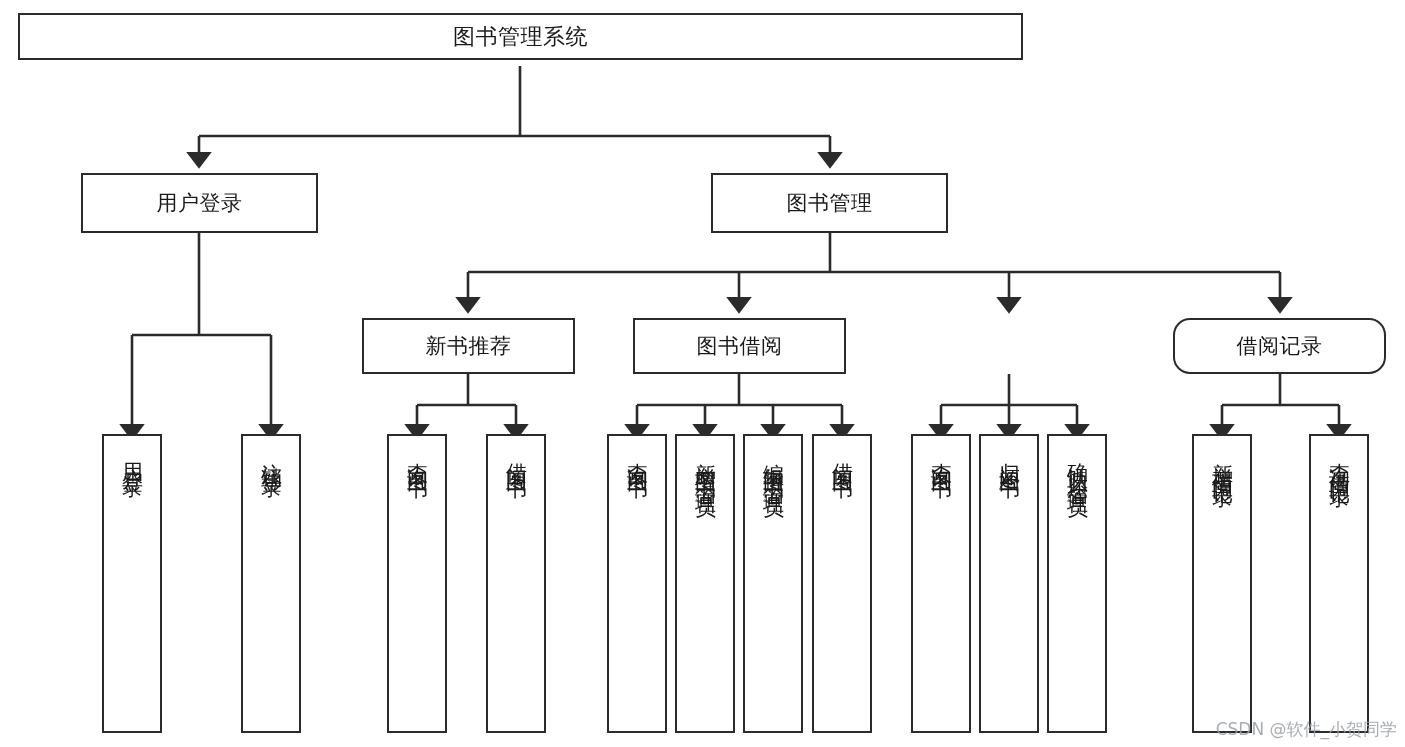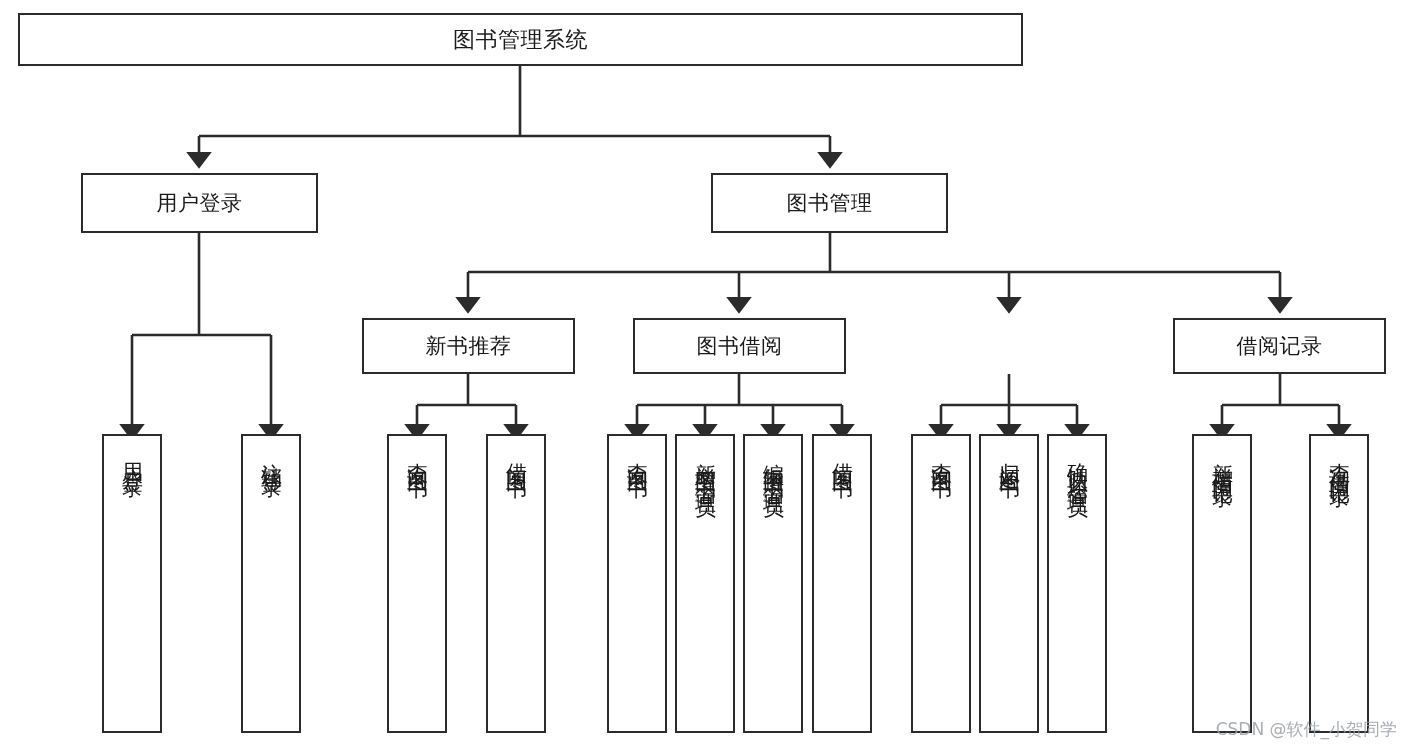--- a/index.html
+++ b/index.html
@@ -122,38 +122,38 @@
       <path d="M1009,405 L1009,432" marker-end="url(#arw)"></path>
       <path d="M1077,405 L1077,432" marker-end="url(#arw)"></path>
 
       <path d="M1280,374 L1280,405"></path>
       <path d="M1222,405 L1339,405"></path>
       <path d="M1222,405 L1222,432" marker-end="url(#arw)"></path>
       <path d="M1339,405 L1339,432" marker-end="url(#arw)"></path>
     </g>
   </svg>
 
-  <div class="node root horiz" style="left:18px; top:13px; width:1005px; height:53px;">
+  <div class="node root horiz" style="left:18px; top:13px; width:1005px; height:47px;">
     <span class="lbl">图书管理系统</span>
   </div>
 
   <div class="node horiz" style="left:81px; top:173px; width:237px; height:60px;">
     <span class="lbl">用户登录</span>
   </div>
   <div class="node horiz" style="left:711px; top:173px; width:237px; height:60px;justify-content:center;">
     <span class="lbl">图书管理</span>
   </div>
 
   <div class="node horiz" style="left:633px; top:318px; width:213px; height:56px;">
     <span class="lbl">图书借阅</span>
   </div>
   <div class="node horiz" style="left:362px; top:318px; width:213px; height:56px;">
     <span class="lbl">新书推荐</span>
   </div>
-  <div class="node horiz" style="left:1173px; top:318px; width:213px; height:56px;">
+  <div class="node horiz" style="left:1173px; top:318px; width:213px; height:56px;border-radius:17px;">
     <span class="lbl">借阅记录</span>
   </div>
 
   <div class="node vert" style="left:102px; top:434px; width:60px; height:299px;">
     <span class="lbl">用户登录</span>
   </div>
   <div class="node vert" style="left:241px; top:434px; width:60px; height:299px;">
     <span class="lbl">注销登录</span>
   </div>
 

